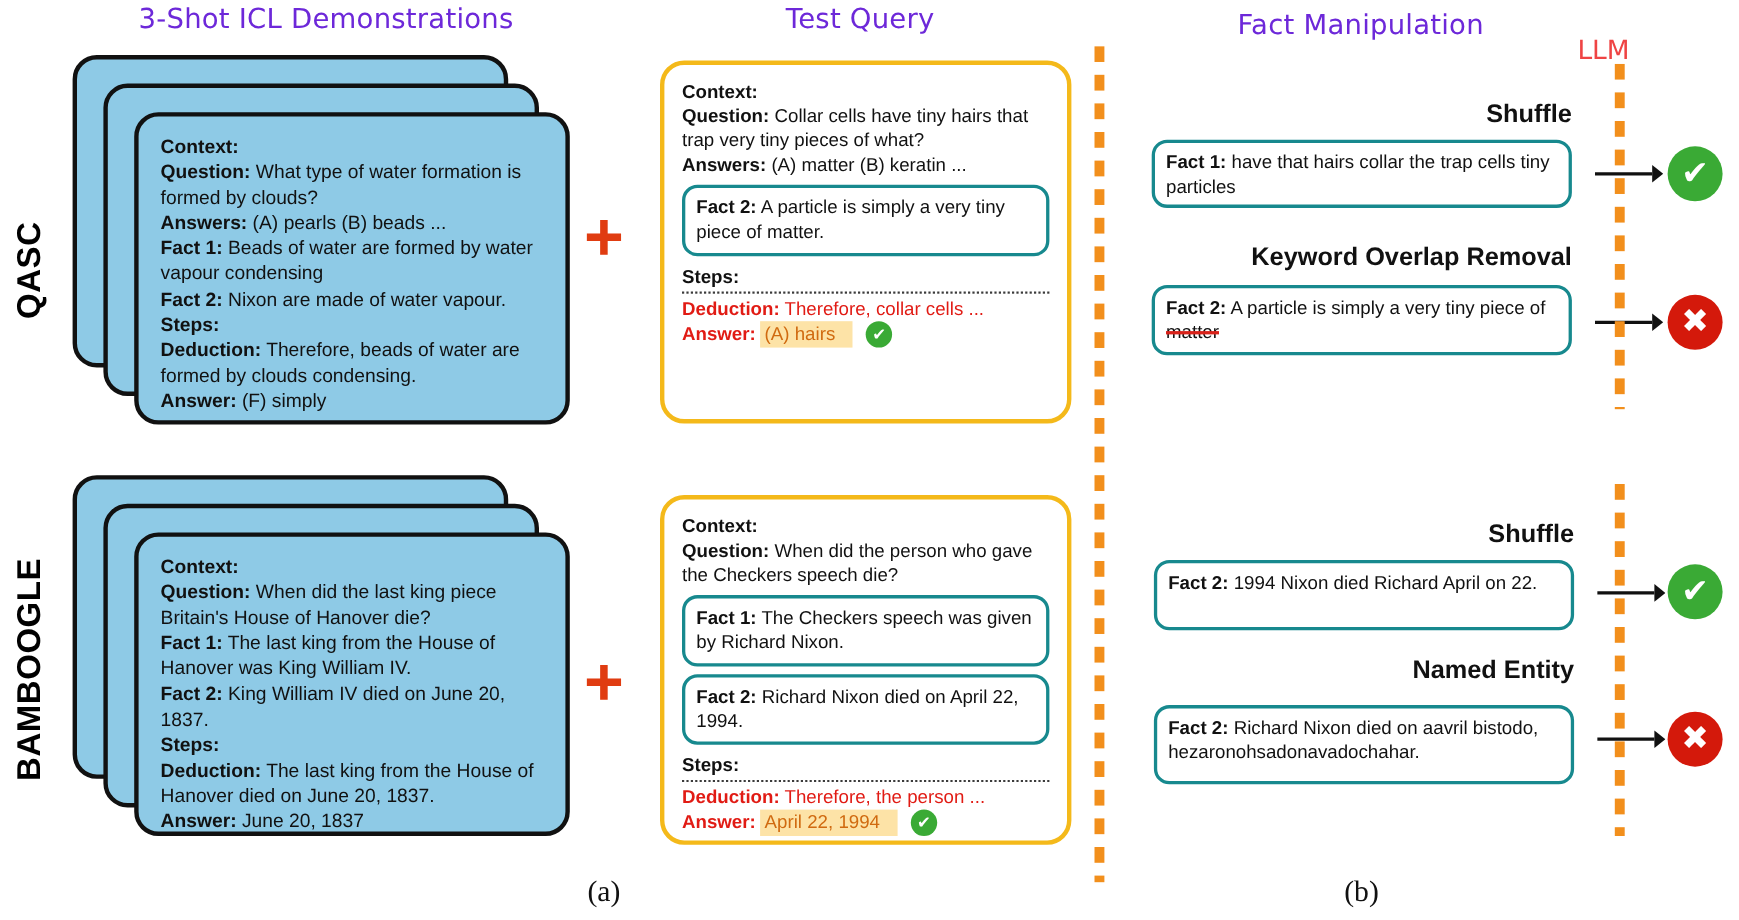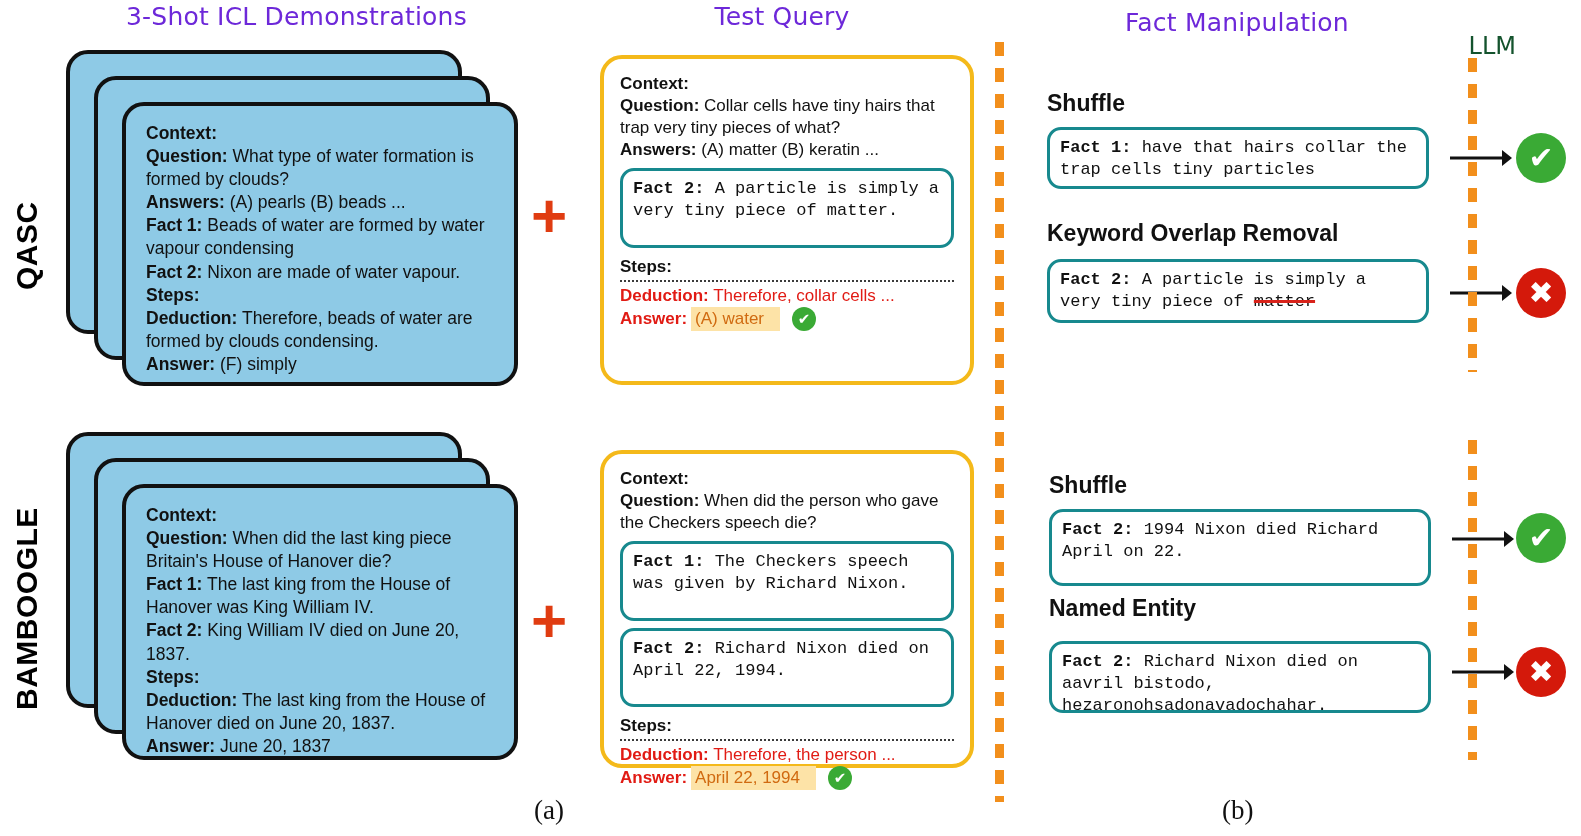--- a/index.html
+++ b/index.html
@@ -11,21 +11,21 @@
   .abs{position:absolute;}
 
   
   .col-header{
     font-family:"DejaVu Sans","Liberation Sans",sans-serif;
     font-size:25px;font-weight:400;color:#6d28d9;
     text-align:center;letter-spacing:.2px;white-space:nowrap;
   }
   .llm-header{
     font-family:"DejaVu Sans","Liberation Sans",sans-serif;
-    font-size:24px;font-weight:400;color:#14532d;text-align:right;
+    font-size:24px;font-weight:400;color:#ef4444;text-align:left;
   }
 
   
   .row-label{
     font-size:30px;font-weight:bold;color:#000;
     transform:rotate(-90deg);transform-origin:left top;
     white-space:nowrap;letter-spacing:.5px;
   }
 
   
@@ -47,22 +47,22 @@
     position:absolute;background:#ffffff;
     border:4px solid #f4b91a;border-radius:22px;
     box-sizing:border-box;padding:14px 16px 12px 16px;
   }
   .query-text{font-size:17px;line-height:1.3;color:#111111;}
 
   
   .fact-box{
     border:3.5px solid #17898e;border-radius:14px;
     background:#ffffff;box-sizing:border-box;
-    padding:7px 10px 23px 10px;margin:7px 0 0 0;
-    font-size:17px;line-height:1.28;color:#111111;font-family:Liberation Mono, monospace;
+    padding:7px 10px 8px 10px;margin:7px 0 0 0;
+    font-size:17px;line-height:1.28;color:#111111;
   }
   .fact-box.wide{margin:0;}
 
   b{font-weight:bold;}
 
   .steps-label{font-weight:bold;font-size:17px;margin-top:9px;display:block;}
   .dotted-rule{
     border-top:2.5px dotted #3b3b3b;margin:3px 0 3px 0;height:0;
   }
   .red{color:#e11b14;}
@@ -79,21 +79,21 @@
 
   
   .vdash{
     position:absolute;width:9px;background-image:linear-gradient(
       to bottom,#f28f1c 0 14px,rgba(0,0,0,0) 14px 26px);
     background-size:9px 26px;
   }
 
   
   .manip-title{
-    font-size:23px;font-weight:bold;color:#111;text-align:left;white-space:nowrap;
+    font-size:23px;font-weight:bold;color:#111;text-align:right;white-space:nowrap;
   }
   .strike{
     text-decoration:line-through;
     text-decoration-color:#d8221a;
     text-decoration-thickness:2.5px;
   }
   .arrow{position:absolute;}
   .badge{
     position:absolute;border-radius:50%;
     display:flex;align-items:center;justify-content:center;
@@ -157,21 +157,21 @@
     <span>A particle is simply a very tiny piece of matter.</span>
   </div>
   <span class="steps-label">Steps:</span>
   <div class="dotted-rule"></div>
   <div class="query-text red">
     <b>Deduction:</b>
     <span>Therefore, collar cells ...</span>
   </div>
   <div class="answer-line">
     <span class="answer-key">Answer:</span>
-    <span class="answer-val">(A) water</span>
+    <span class="answer-val">(A) hairs</span>
     <span style="display:inline-flex;width:24px;height:24px;border-radius:50%;background:#3aaa35;color:#fff;
                  align-items:center;justify-content:center;font-size:15px;margin-left:12px;">✔</span>
   </div>
 </div>
 
 <div class="vdash" style="left:995px;top:42px;height:760px;"></div>
 
 <div class="abs manip-title" style="left:1047px;top:90px;width:382px;">Shuffle</div>
 <div class="fact-box wide" style="position:absolute;left:1047px;top:127px;width:382px;height:62px;">
   <b>Fact 1:</b>
@@ -243,21 +243,21 @@
   </div>
   <div class="answer-line">
     <span class="answer-key">Answer:</span>
     <span class="answer-val">April 22, 1994</span>
     <span style="display:inline-flex;width:24px;height:24px;border-radius:50%;background:#3aaa35;color:#fff;
                  align-items:center;justify-content:center;font-size:15px;margin-left:12px;">✔</span>
   </div>
 </div>
 
 <div class="abs manip-title" style="left:1049px;top:472px;width:382px;">Shuffle</div>
-<div class="fact-box wide" style="position:absolute;left:1049px;top:509px;width:382px;height:77px;">
+<div class="fact-box wide" style="position:absolute;left:1049px;top:509px;width:382px;height:64px;">
   <b>Fact 2:</b>
   <span>1994 Nixon died Richard April on 22.</span>
 </div>
 
 <div class="abs manip-title" style="left:1049px;top:595px;width:382px;">Named Entity</div>
 <div class="fact-box wide" style="position:absolute;left:1049px;top:641px;width:382px;height:72px;">
   <b>Fact 2:</b>
   <span>Richard Nixon died on aavril bistodo, hezaronohsadonavadochahar.</span>
 </div>
 

